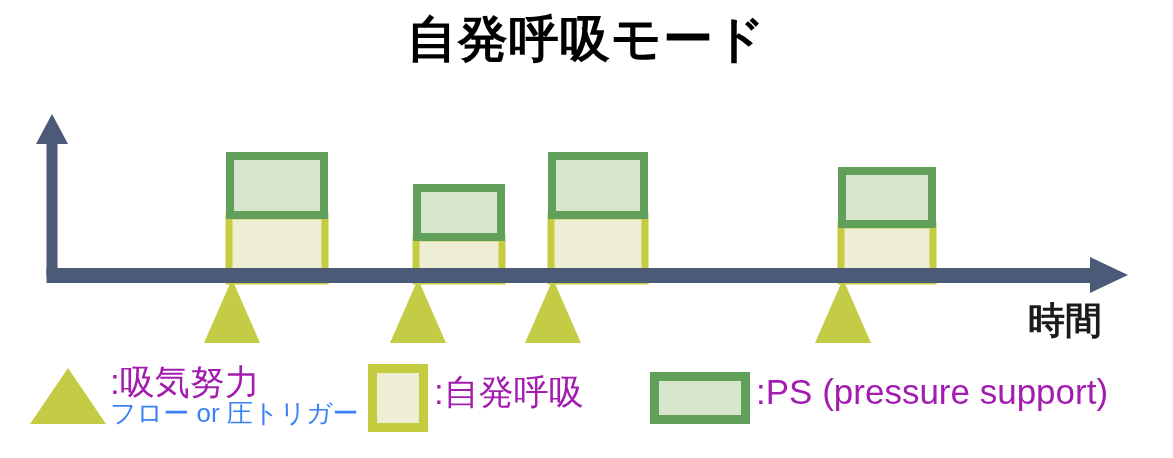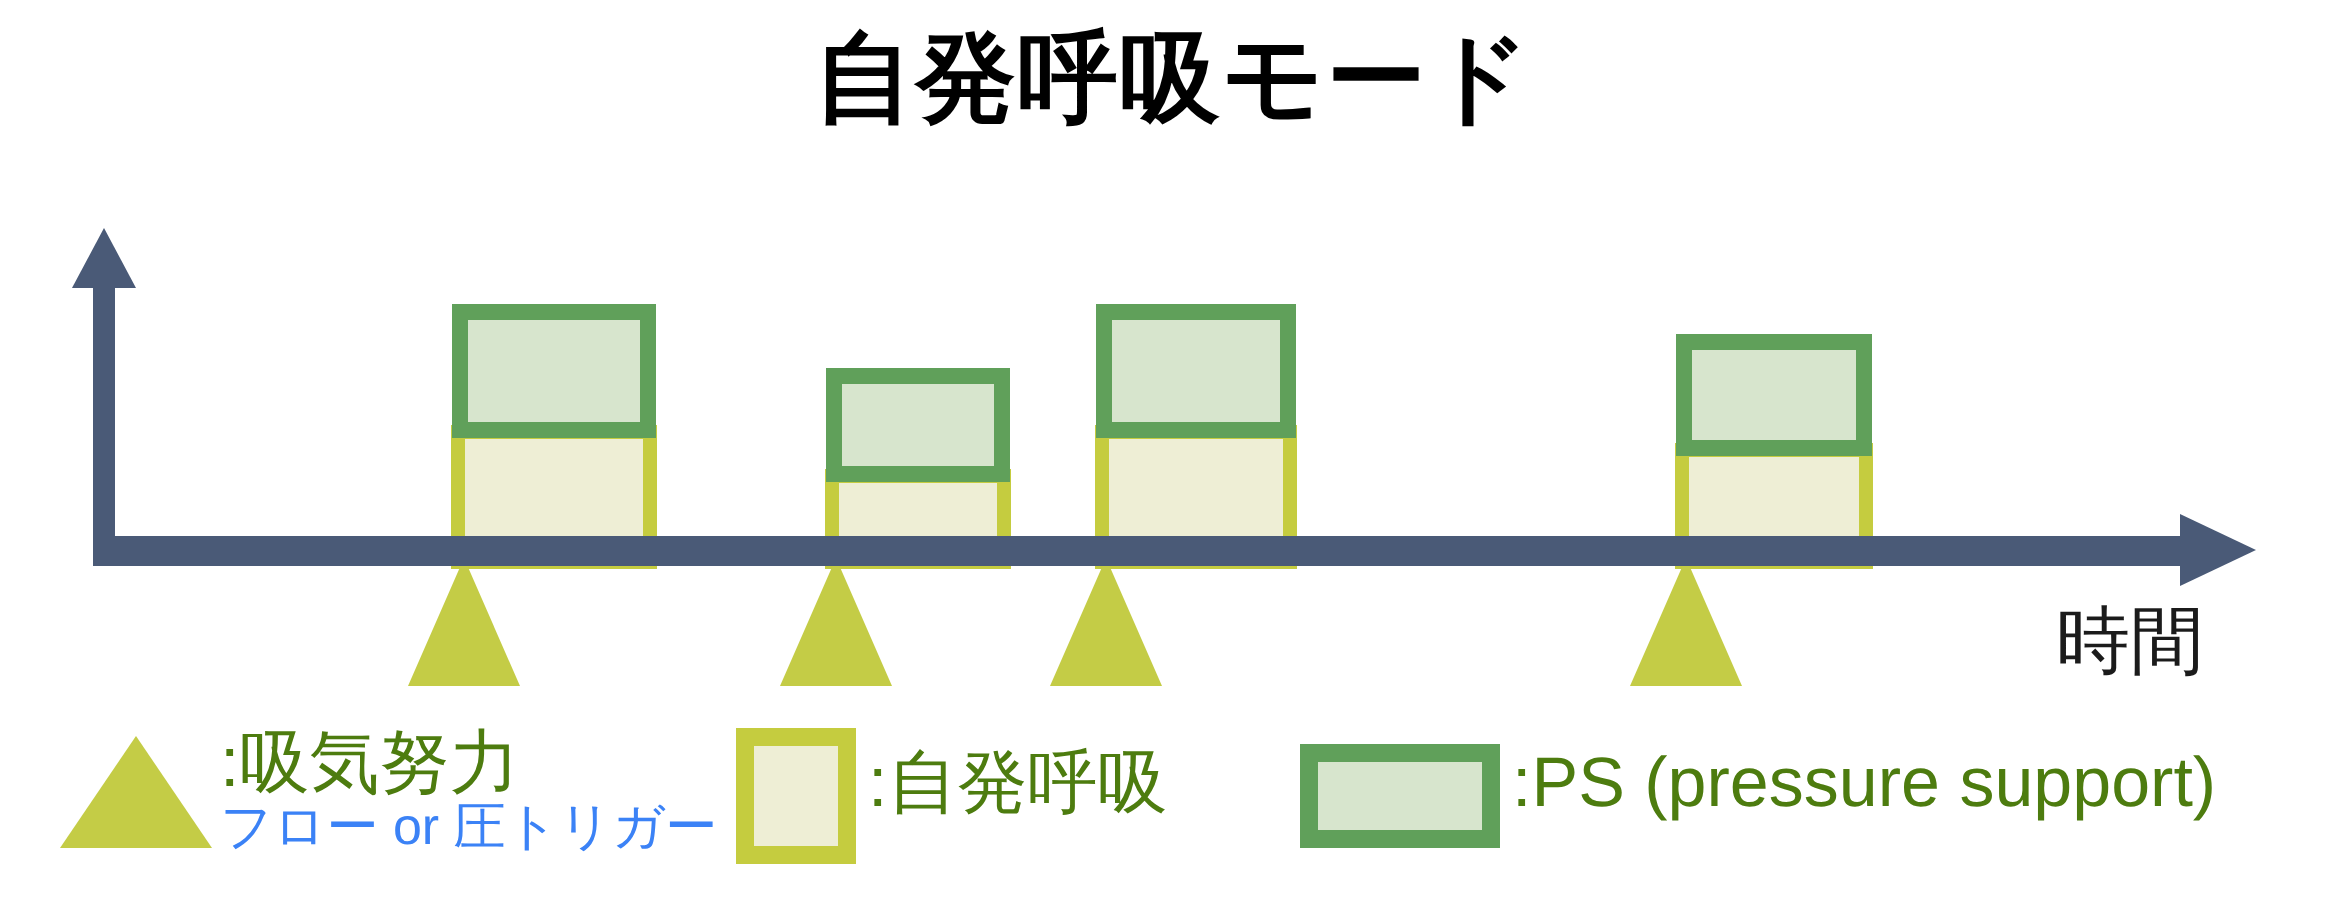--- a/index.html
+++ b/index.html
@@ -46,20 +46,21 @@
   }
 
   
   #x-axis-label {
     position: absolute;
     left: 1028px;
     top: 296px;
     font-size: 37px;
     color: #1b1b1b;
     white-space: nowrap;
+    font-weight: bold;
   }
 
   
   #legend {
     position: absolute;
     left: 0;
     top: 358px;
     width: 1173px;
     height: 100px;
   }
@@ -98,21 +99,21 @@
     border: 9px solid #60a05a;
     background: #d7e5cd;
     margin-top: 8px;
   }
 
   .legend-text-block {
     margin-left: 4px;
   }
   .legend-label {
     font-size: 35px;
-    color: #4d7c0f;
+    color: #a21caf;
     line-height: 1.12;
     white-space: nowrap;
   }
   .legend-sub {
     font-size: 26px;
     color: #3b82f6;
     line-height: 1.12;
     white-space: nowrap;
     margin-top: -2px;
   }

